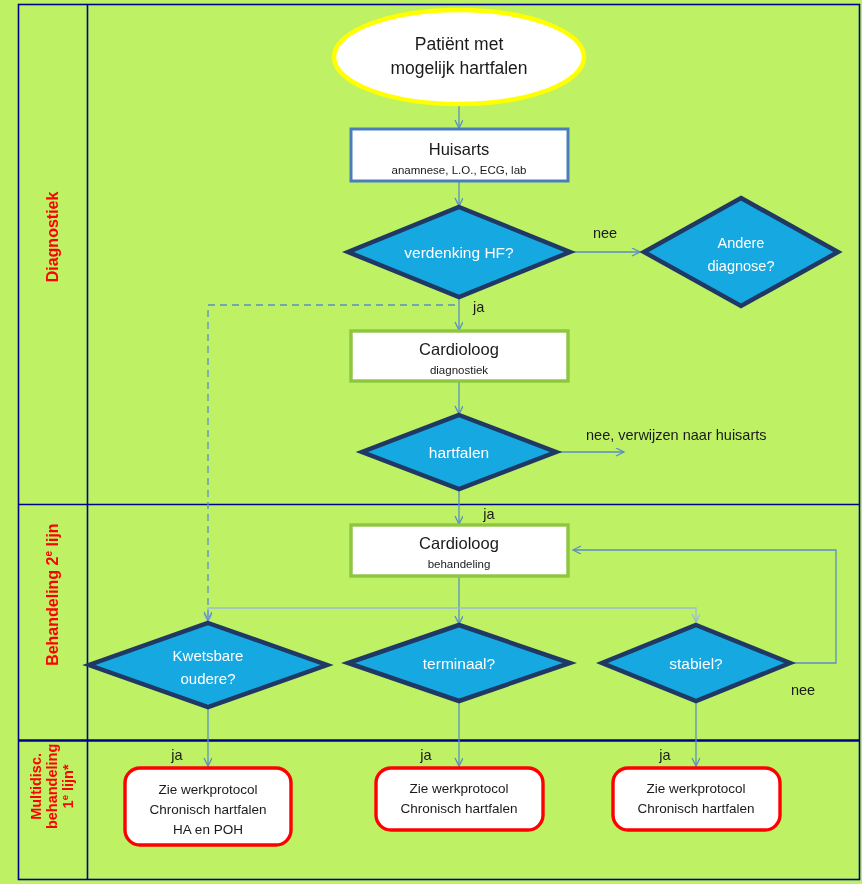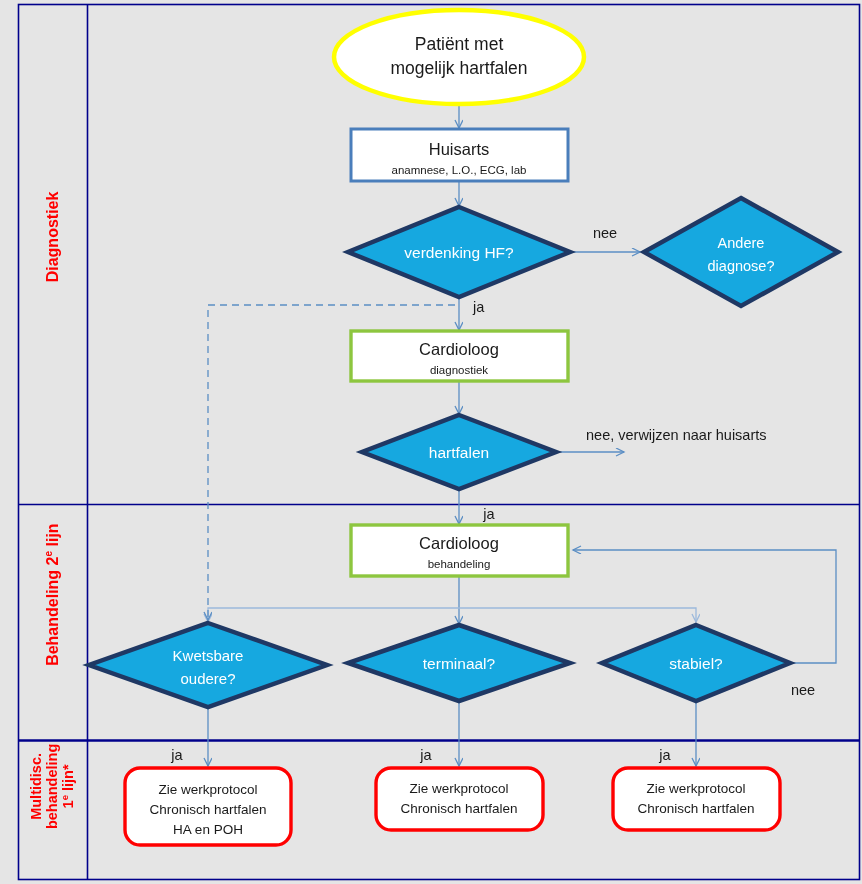--- a/index.html
+++ b/index.html
@@ -1,17 +1,17 @@
 <!DOCTYPE html>
 <html><head>
 <meta charset="utf-8">
 <style>
   html,body{margin:0;padding:0;background:#ffffff;}
   body{font-family:"Liberation Sans","DejaVu Sans",sans-serif;}
-  #stage{position:relative;width:862px;height:884px;background:#e5e5e5;overflow:hidden;}
+  #stage{position:relative;width:862px;height:884px;background:#bef264;overflow:hidden;}
   svg{position:absolute;left:0;top:0;width:862px;height:884px;}
   .lane-label{
     position:absolute;color:#FF0000;font-weight:bold;
     font-family:"Liberation Sans","DejaVu Sans",sans-serif;
     text-align:center;line-height:1.12;white-space:nowrap;
   }
   .rot{transform:rotate(-90deg);transform-origin:center center;}
 </style>
 </head>
 <body>

